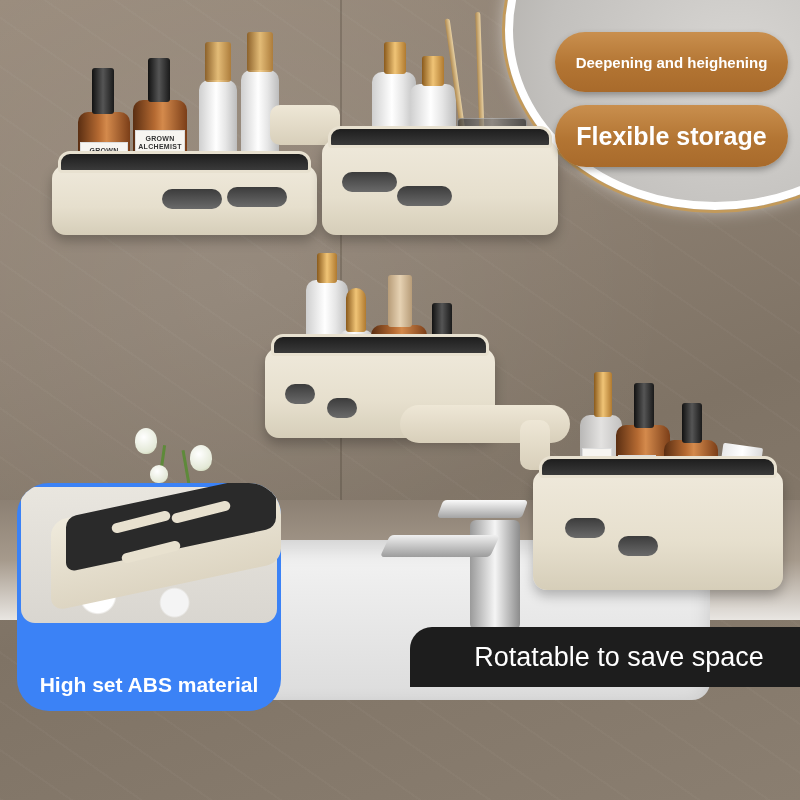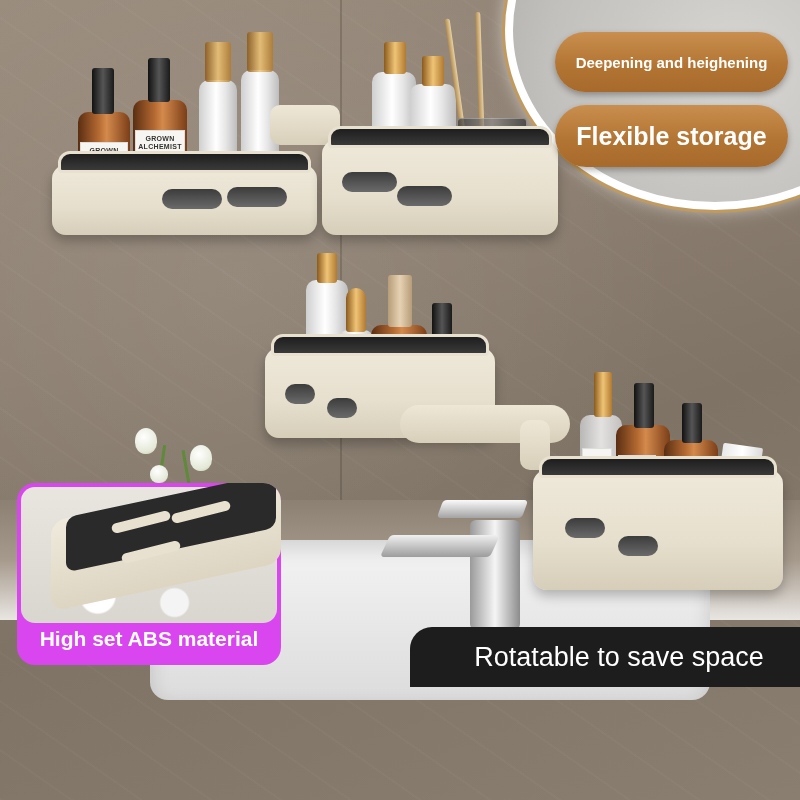--- a/index.html
+++ b/index.html
@@ -55,21 +55,21 @@
   .tulip{position:absolute;width:22px;height:26px;border-radius:50% 50% 45% 45%;
     background:radial-gradient(circle at 40% 35%,#ffffff,#e3e8d6 70%,#b9c39a)}
   .stem{position:absolute;width:3px;background:#5e8a3a}
 
   
   .pill{position:absolute;border-radius:40px;color:#fff;font-weight:bold;display:flex;align-items:center;justify-content:center;
     background:linear-gradient(180deg,#c98f4e 0%,#b37533 55%,#a86a2b 100%);box-shadow:0 3px 6px rgba(0,0,0,0.3)}
   .pill-1{left:555px;top:32px;width:233px;height:60px;font-size:15px}
   .pill-2{left:555px;top:105px;width:233px;height:62px;font-size:25px}
 
-  .inset{position:absolute;left:17px;top:483px;width:264px;height:182px;border-radius:18px;background:#d946ef;overflow:hidden}
+  .inset{position:absolute;left:17px;top:483px;width:264px;height:228px;border-radius:32px;background:#3b82f6;overflow:hidden}
   .inset .photo{position:absolute;left:4px;top:4px;width:256px;height:136px;border-radius:14px;
     background:radial-gradient(circle at 30% 80%,#ffffff 0 8%,transparent 9%),
                radial-gradient(circle at 60% 85%,#f4f4f4 0 7%,transparent 8%),
                linear-gradient(180deg,#e9e6df,#d9d6d0)}
   .inset .tray{position:absolute;left:30px;top:10px;width:230px;height:90px;border-radius:14px;
     background:linear-gradient(180deg,#efeadc,#ddd5c2);transform:skewY(-12deg)}
   .inset .tray-top{position:absolute;left:45px;top:8px;width:210px;height:55px;border-radius:10px;background:#2a2a2a;transform:skewY(-12deg)}
   .inset .rib{position:absolute;height:10px;width:60px;background:#e8e1cf;border-radius:6px;transform:rotate(-14deg)}
   .inset .caption{position:absolute;left:0;right:0;bottom:14px;text-align:center;color:#fff;font-weight:bold;font-size:21px}
 

